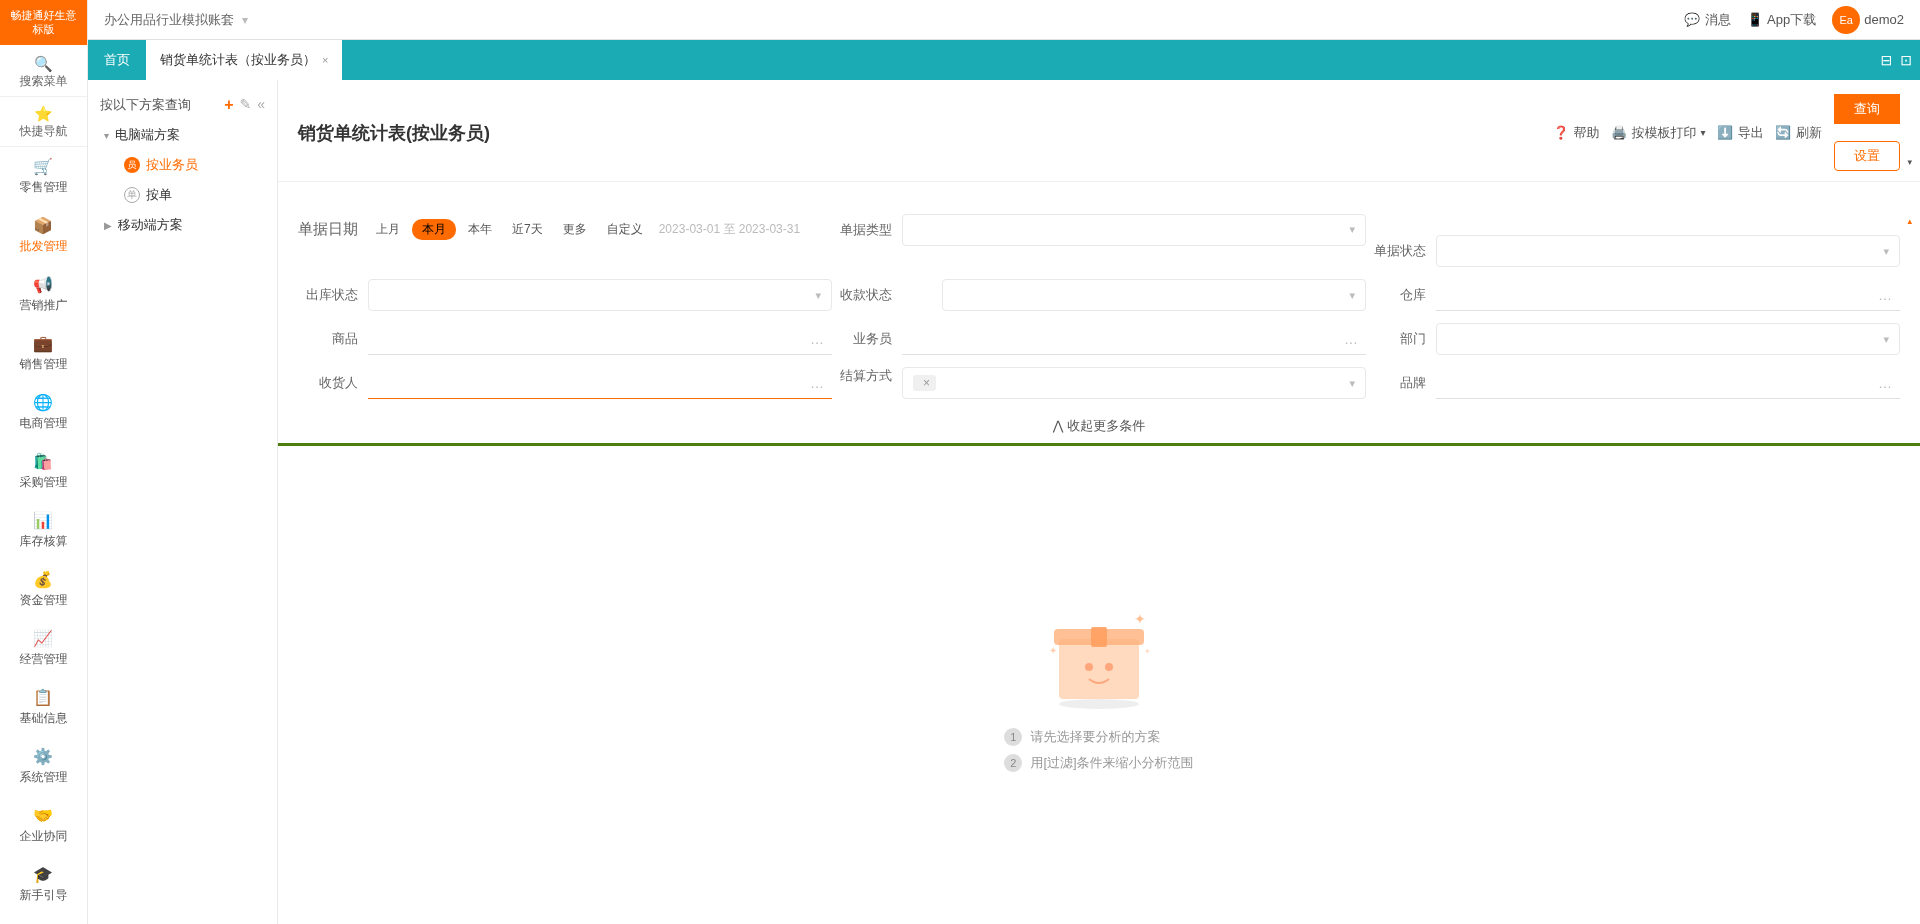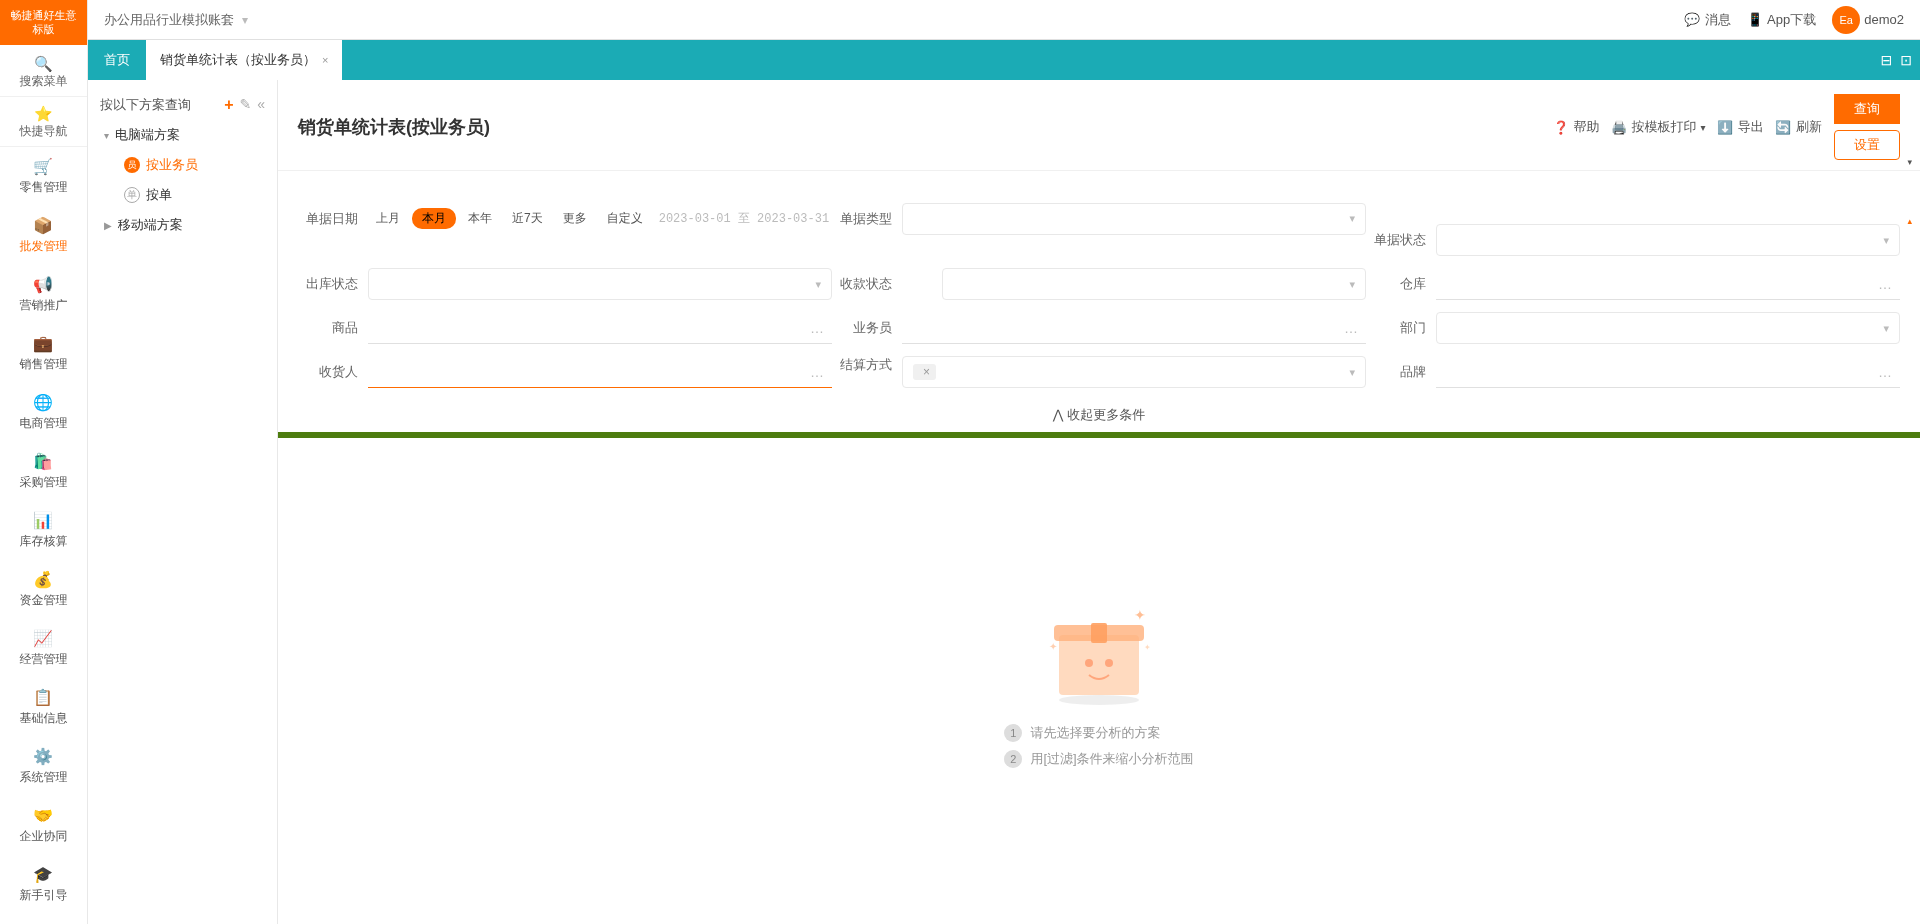--- a/index.html
+++ b/index.html
@@ -54,27 +54,27 @@
     
     .right-panel { flex: 1; display: flex; flex-direction: column; background: #fff; overflow: hidden; }
 
     
     .page-header { padding: 14px 20px 10px; display: flex; align-items: center; justify-content: space-between; border-bottom: 1px solid #f0f0f0; }
     .page-title { font-size: 18px; font-weight: 600; color: #333; }
     .page-actions { display: flex; align-items: center; gap: 12px; font-size: 13px; color: #555; }
     .page-action { display: flex; align-items: center; gap: 4px; cursor: pointer; }
     .export-arrow { font-size: 10px; }
     .query-btn { background: #ff6b00; color: #fff; border: none; padding: 6px 20px; border-radius: 0; cursor: pointer; font-size: 13px; }
-    .setting-btn { background: #fff; color: #ff6b00; border: 1px solid #ff6b00; padding: 5px 16px; border-radius: 4px; cursor: pointer; font-size: 13px; }
+    .setting-btn { background: #fff; color: #ff6b00; border: 1px solid #ff6b00; padding: 5px 16px; border-radius: 4px; cursor: pointer; font-size: 13px; margin-top: 11px; }
     .date-tab { padding: 2px 8px; font-size: 12px; cursor: pointer; color: #555; border-radius: 2px; }
     .date-tab.active { background: #ff6b00; color: #000000; border-radius: 10px; padding: 2px 10px; }
     .filter-tag { background: #f0f0f0; padding: 2px 6px; border-radius: 3px; font-size: 12px; display: flex; align-items: center; gap: 4px; }
 
     
-    .collapse-bar { padding: 8px 0; text-align: center; cursor: pointer; color: #555; font-size: 13px; border-bottom: 6px solid #4d7c0f; }
+    .collapse-bar { padding: 8px 0; text-align: center; cursor: pointer; color: #555; font-size: 13px; border-bottom: 3px solid #4d7c0f; }
 
     
     .empty-state { flex: 1; display: flex; flex-direction: column; align-items: center; justify-content: center; gap: 16px; }
     .empty-hints { display: flex; flex-direction: column; gap: 8px; }
     .empty-hint { display: flex; align-items: center; gap: 8px; color: #999; font-size: 13px; }
     .hint-num { width: 18px; height: 18px; border-radius: 50%; background: #ddd; display: flex; align-items: center; justify-content: center; font-size: 11px; color: #888; flex-shrink: 0; }
 
     .select-box { flex: 1; border: 1px solid #e8e8e8; border-radius: 4px; padding: 5px 10px; display: flex; align-items: center; justify-content: space-between; cursor: pointer; min-height: 32px; font-size: 13px; background: #fff; }
     .input-box { flex: 1; border: none; border-bottom: 1px solid #e0e0e0; padding: 5px 8px; font-size: 13px; outline: none; display: flex; align-items: center; min-height: 32px; justify-content: space-between; cursor: pointer; }
     .input-box.focused { border-bottom-color: #ff6b00; }
@@ -251,29 +251,29 @@
           <div style="display:flex; flex-direction:column; gap:6px;">
             <button class="query-btn">查询</button>
             <button class="setting-btn">设置</button>
           </div>
         </div>
       </div>
 
       <div style="display:flex; align-items:center; padding:10px 20px 6px; gap:0;">
 
         <div style="display:flex; align-items:center; flex:1;">
-          <span style="width:70px; text-align:right; padding-right:10px; color:#666; font-size:13px; flex-shrink:0;">单据日期</span>
+          <span style="width:70px; text-align:center; padding-right:10px; color:#666; font-size:15px; flex-shrink:0;">单据日期</span>
           <div style="flex:1; display:flex; align-items:center; gap:4px;">
             <span class="date-tab">上月</span>
             <span class="date-tab active">本月</span>
             <span class="date-tab">本年</span>
             <span class="date-tab">近7天</span>
             <span class="date-tab">更多</span>
             <span class="date-tab">自定义</span>
-            <span style="color:#bbb; font-size:12px; margin-left:4px;font-family:Liberation Mono, monospace;">2023-03-01 至 2023-03-31</span>
+            <span style="color:#bbb; font-size:12px; margin-left:4px;">2023-03-01 至 2023-03-31</span>
           </div>
         </div>
 
         <div style="display:flex; align-items:center; flex:1;">
           <span style="width:70px; text-align:right; padding-right:10px; color:#666; font-size:13px; flex-shrink:0;">单据类型</span>
           <div class="select-box" style="flex:1;">
             <span></span>
             <span style="color:#bbb; font-size:11px;">▾</span>
           </div>
         </div>

